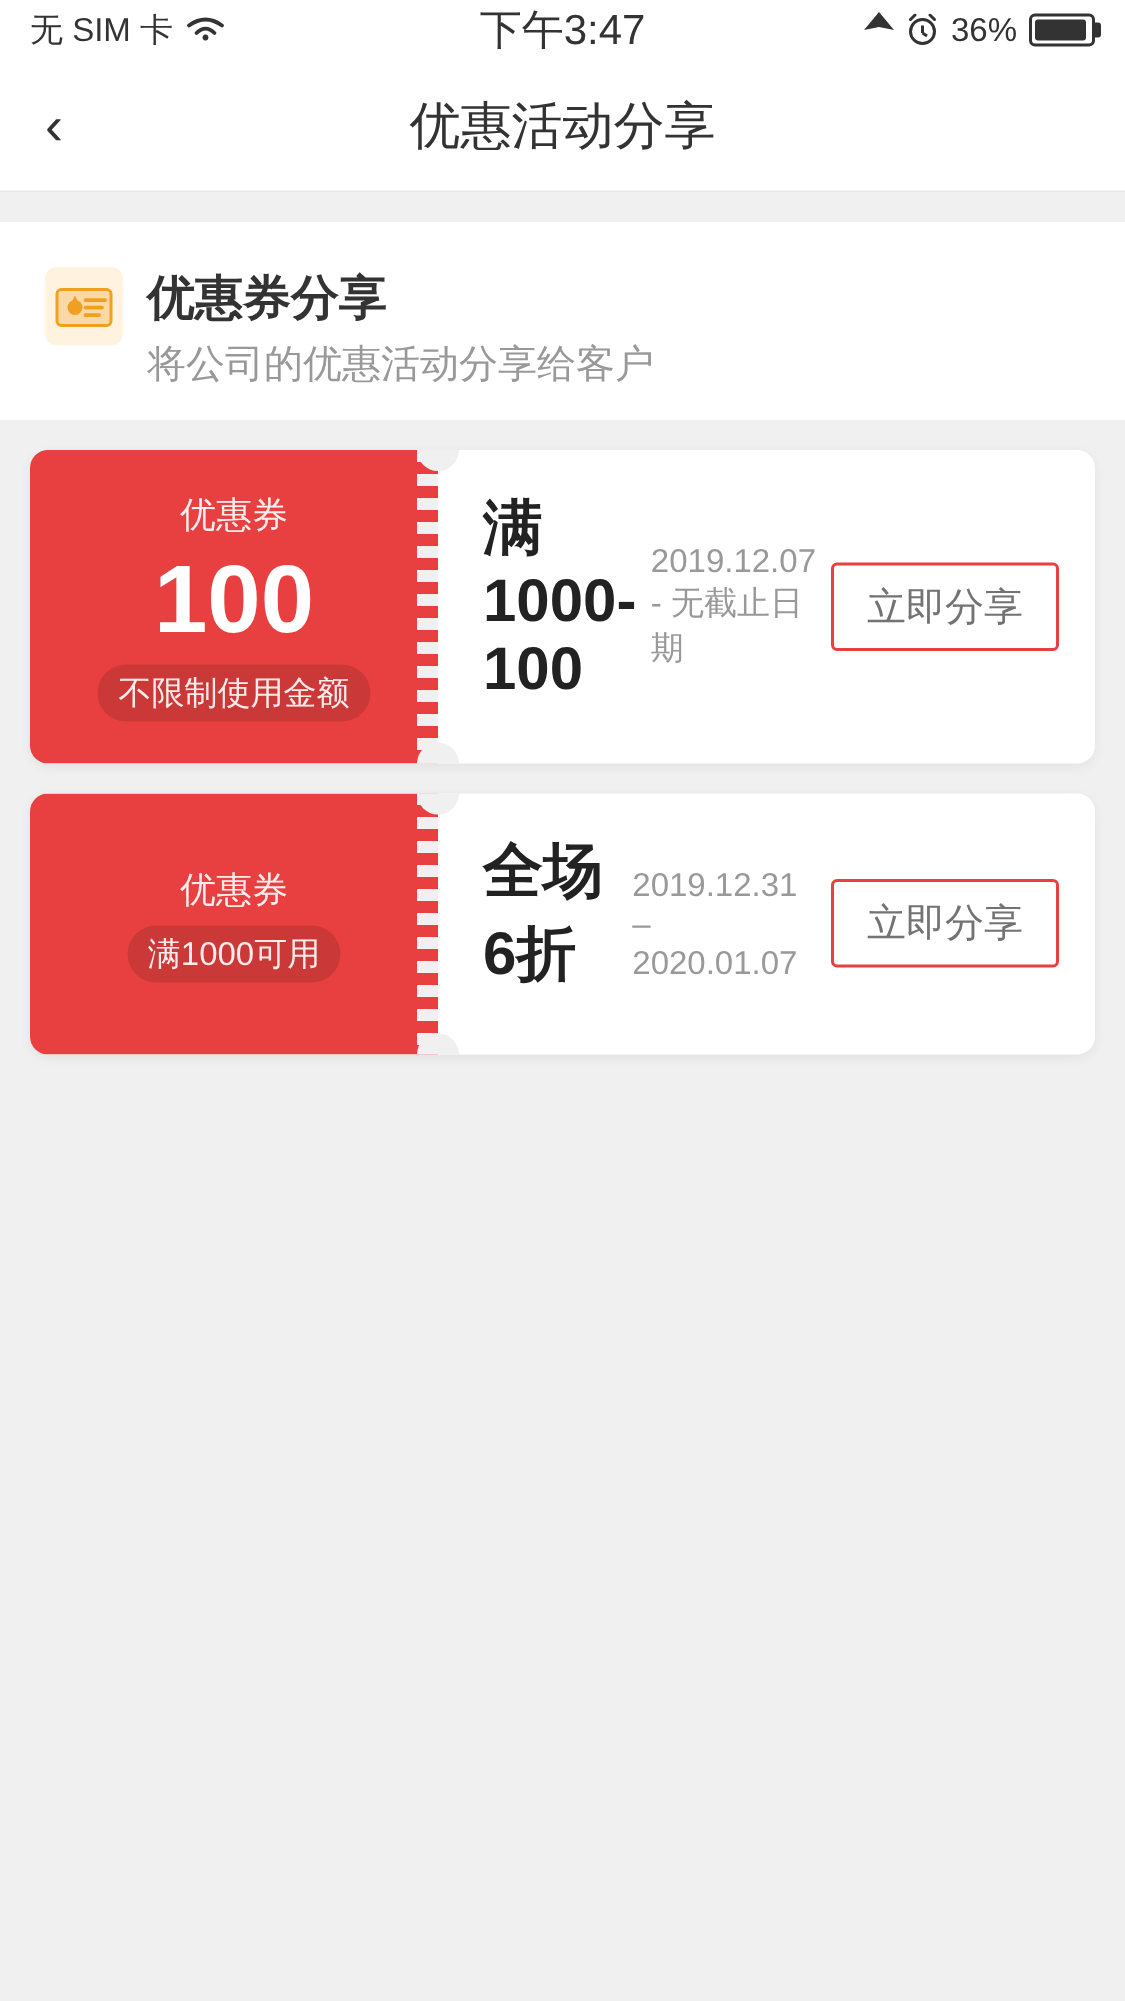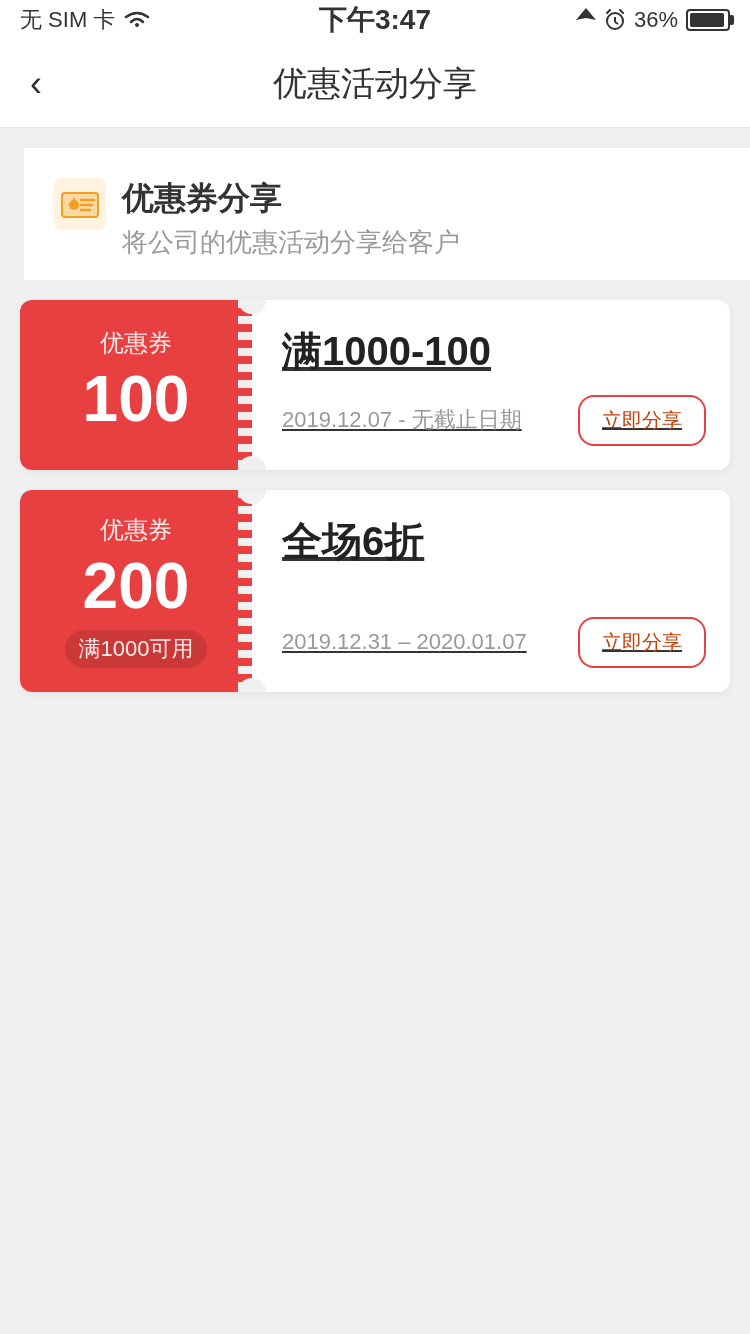--- a/index.html
+++ b/index.html
@@ -26,21 +26,21 @@
       font-weight: 500;
     }
     .status-left {
       display: flex;
       align-items: center;
       gap: 8px;
       font-size: 22px;
     }
     .status-center {
       font-size: 28px;
-      font-weight: 700;
+      font-weight: 400;
       position: absolute;
       left: 50%;
       transform: translateX(-50%);
     }
     .status-right {
       display: flex;
       align-items: center;
       gap: 8px;
       font-size: 22px;
     }
@@ -97,21 +97,20 @@
     }
 
     
     .section-header {
       background: #fff;
       margin-top: 20px;
       padding: 28px 30px 20px;
       display: flex;
       align-items: flex-start;
       gap: 16px;
-      margin-left: 24px;
     }
     .section-icon {
       width: 52px;
       height: 52px;
       flex-shrink: 0;
       margin-top: 2px;
     }
     .section-text {}
     .section-title {
       font-size: 32px;
@@ -139,21 +138,21 @@
       background: #fff;
       border-radius: 12px;
       overflow: hidden;
       display: flex;
       flex-direction: row;
       box-shadow: 0 2px 8px rgba(0,0,0,0.06);
     }
 
     
     .coupon-left {
-      width: 232px;
+      width: 272px;
       flex-shrink: 0;
       background: #e84040;
       display: flex;
       flex-direction: column;
       align-items: center;
       justify-content: center;
       padding: 24px 16px;
       position: relative;
     }
     .coupon-left::before,
@@ -206,48 +205,46 @@
       padding: 4px 14px;
       border-radius: 20px;
       white-space: nowrap;
     }
 
     
     .coupon-right {
       flex: 1;
       padding: 24px 24px 24px 30px;
       display: flex;
-      flex-direction: column;
       justify-content: space-between;
-      text-decoration: underline;
     }
     .coupon-name {
       font-size: 40px;
       font-weight: 700;
       color: #222;
       margin-bottom: 16px;
     }
     .coupon-bottom {
       display: flex;
       align-items: center;
       justify-content: space-between;
       gap: 10px;
     }
     .coupon-date {
       font-size: 22px;
       color: #999;
       flex: 1;
     }
     .share-btn {
       border: 2px solid #e84040;
-      color: #c2410c;
-      background: #fff;
-      border-radius: 16px;
+      color: #737373;
+      background: #fff;
+      border-radius: 4px;
       padding: 10px 22px;
-      font-size: 20px;
+      font-size: 26px;
       cursor: pointer;
       white-space: nowrap;
       flex-shrink: 0;
     }
   </style>
 </head>
 <body>
 
 <div class="status-bar">
   <div class="status-left">
@@ -299,35 +296,35 @@
   </div>
 </div>
 
 <div class="coupon-list">
 
   <div class="coupon-card">
     <div class="coupon-left">
       <div class="zigzag"></div>
       <div class="coupon-label">优惠券</div>
       <div class="coupon-value">100</div>
+      <div class="coupon-condition">不限制使用金额</div>
     </div>
     <div class="coupon-right">
       <div class="coupon-name">满1000-100</div>
       <div class="coupon-bottom">
         <div class="coupon-date">2019.12.07 - 无截止日期</div>
         <button class="share-btn">立即分享</button>
       </div>
     </div>
   </div>
 
   <div class="coupon-card">
     <div class="coupon-left">
       <div class="zigzag"></div>
       <div class="coupon-label">优惠券</div>
-      <div class="coupon-value">200</div>
       <div class="coupon-condition">满1000可用</div>
     </div>
     <div class="coupon-right">
       <div class="coupon-name">全场6折</div>
       <div class="coupon-bottom">
         <div class="coupon-date">2019.12.31 – 2020.01.07</div>
         <button class="share-btn">立即分享</button>
       </div>
     </div>
   </div>

